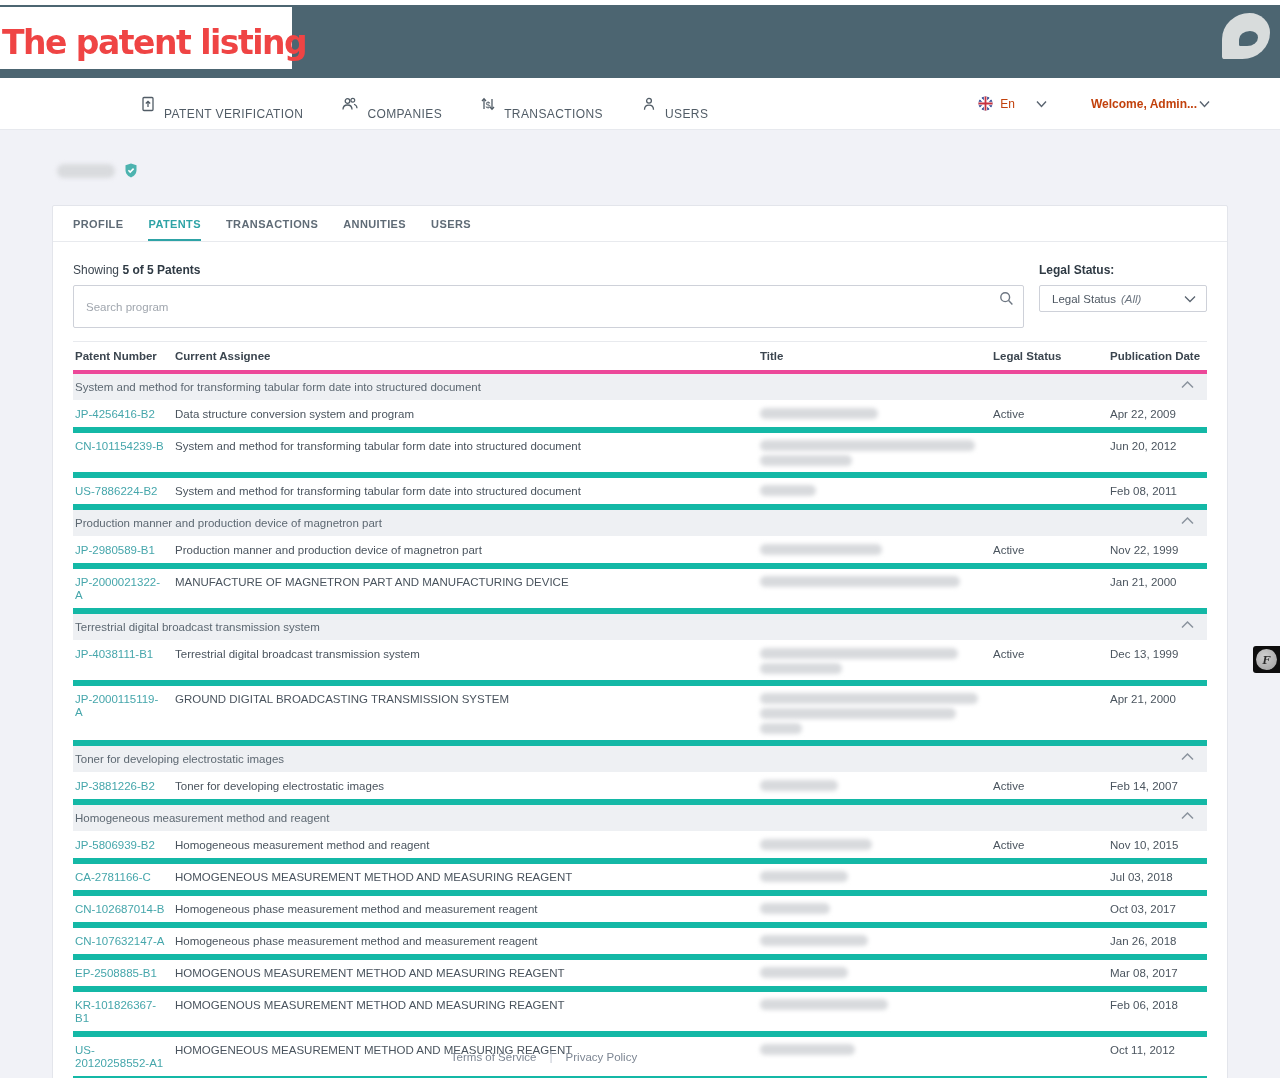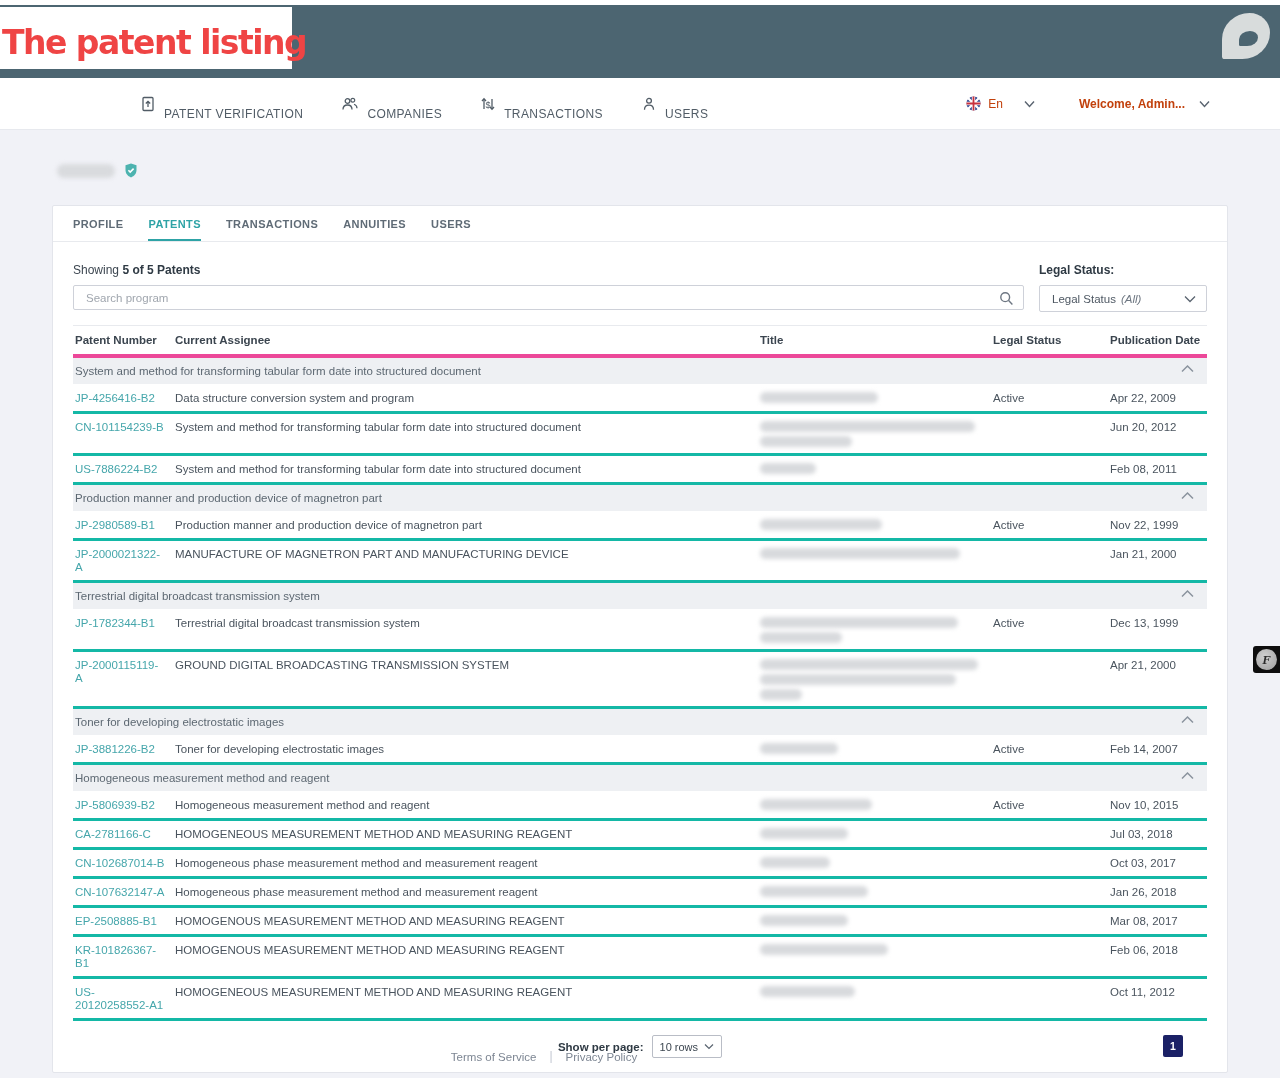--- a/index.html
+++ b/index.html
@@ -17,57 +17,57 @@
 
   
   .navbar { position:absolute; top:78px; left:0; width:1280px; height:52px; background:#ffffff; border-bottom:1px solid #e7e9ee; display:flex; align-items:center; }
   .nav-items { display:flex; align-items:center; margin-left:140px; gap:38px; }
   .nav-item { display:flex; align-items:center; gap:8px; cursor:pointer; }
   .nav-item span.lbl { font-size:12px; font-weight:400; letter-spacing:.4px; color:#515c66;margin-top:20px; }
   .nav-right { margin-left:auto; margin-right:70px; display:flex; align-items:center; gap:44px; }
   .lang { display:flex; align-items:center; gap:7px; cursor:pointer; }
   .lang .lbl, .user-menu .lbl { font-size:12px; color:#c2410c; }
   .lang .chev { margin-left:14px; }
-  .user-menu { display:flex; align-items:center; gap:14px; cursor:pointer; }
+  .user-menu { display:flex; align-items:center; gap:2px; cursor:pointer; }
   .user-menu .lbl { font-weight:600; }
 
   
   .company-row { position:absolute; top:163px; left:57px; display:flex; align-items:center; gap:9px; }
   .company-name-blur { width:58px; height:14px; border-radius:7px; background:#d9dbde; filter:blur(2px); }
 
   
   .card { position:absolute; top:205px; left:52px; width:1176px; background:#ffffff; border:1px solid #e3e5eb; border-radius:2px; }
   .tabs { display:flex; align-items:center; gap:25px; height:36px; padding:0 20px; border-bottom:1px solid #e8eaee; }
   .tab { font-size:11px; font-weight:700; letter-spacing:.4px; color:#5f6b76; height:100%; display:flex; align-items:center; position:relative; cursor:pointer; }
   .tab.active { color:#2ea3a6; }
   .tab.active::after { content:""; position:absolute; left:0; right:0; bottom:0; height:2px; background:#2ea3a6; }
   .content { padding:0 20px 0 20px; }
 
   .filters-row1 { display:flex; margin-top:21px; }
   .showing { flex:1; font-size:12px; color:#3c4650; }
   .showing b { font-weight:700; color:#2f3a44; }
   .legal-label { width:168px; font-size:12px; font-weight:700; color:#2f3a44; }
   .filters-row2 { display:flex; margin-top:8px; }
   .search-box { flex:1; margin-right:15px; position:relative; }
-  .search-box input { width:100%; height:25px; border:1px solid #ced1d9; border-radius:2px; padding:0 30px 0 12px; font-size:11.5px; color:#3c4650; font-family:"Liberation Sans", sans-serif; outline:none; }
+  .search-box input { width:100%; height:43px; border:1px solid #ced1d9; border-radius:2px; padding:0 30px 0 12px; font-size:11.5px; color:#3c4650; font-family:"Liberation Sans", sans-serif; outline:none; }
   .search-box input::placeholder { color:#a0a6ae; }
   .search-icon { position:absolute; right:10px; top:6px; }
   .legal-select { width:168px; height:27px; border:1px solid #ced1d9; border-radius:2px; display:flex; align-items:center; padding:0 10px 0 12px; font-size:11.5px; color:#4e5863; cursor:pointer; }
   .legal-select i { font-style:italic; color:#6d7681; margin-left:5px; }
   .legal-select .chev { margin-left:auto; }
 
   h2.section { margin:27px 0 0 0; font-size:15px; font-weight:700; color:#2f3a44; }
 
   
   .grid-cols { display:grid; grid-template-columns:100px 585px 233px 117px 101px; }
   .thead { margin-top:13px; border-top:1px solid #e8eaee; border-bottom:4px solid #ec4899; }
   .thead > div { font-size:11.5px; font-weight:700; color:#3b454f; padding:8px 8px 8px 2px; }
   .tgroup-header { position:relative; background:#eef0f3; border-bottom:1px solid #ffffff; padding:7px 40px 7px 2px; font-size:11.5px; color:#5d6872; cursor:pointer; }
   .tgroup-header .collapse { position:absolute; right:12px; top:6px; cursor:pointer; }
-  .trow { border-bottom:3px solid #14b8a6; min-height:26px; }
+  .trow { border-bottom:6px solid #14b8a6; min-height:26px; }
   .trow > div { padding:7px 8px 6px 2px; font-size:11.5px; color:#4a545e; line-height:13px; }
   .cell-num a { color:#45a6ab; text-decoration:none; font-size:11.5px; cursor:pointer; }
   .blur-line { height:11px; border-radius:6px; background:#d8dadd; filter:blur(2px); margin:0 0 4px 0; }
   .blur-line:last-child { margin-bottom:0; }
 
   
   .pagination { position:relative; height:51px; display:flex; align-items:center; justify-content:center; gap:8px; }
   .pp-label { font-size:11.5px; font-weight:700; color:#2f3a44; }
   .pp-select { height:23px; border:1px solid #b9bdc6; border-radius:2px; display:flex; align-items:center; gap:6px; padding:0 7px; font-size:11px; color:#3c4650; cursor:pointer; }
   .page-btn { position:absolute; right:24px; top:14px; width:20px; height:22px; background:#1b2166; color:#ffffff; font-size:10.5px; font-weight:700; display:flex; align-items:center; justify-content:center; border-radius:2px; cursor:pointer; }
@@ -287,21 +287,21 @@
             </div>
             <div></div>
             <div>Jan 21, 2000</div>
           </div>
           <div class="tgroup-header"><span>Terrestrial digital broadcast transmission system</span><span class="collapse">
               <svg width="15" height="10" viewBox="0 0 15 10">
                 <polyline points="2,7.5 7.5,2 13,7.5" fill="none" stroke="#8a939e" stroke-width="1.5"></polyline>
               </svg>
             </span></div>
           <div class="trow grid-cols">
-            <div class="cell-num"><a>JP-1782344-B1</a></div>
+            <div class="cell-num"><a>JP-4038111-B1</a></div>
             <div>Terrestrial digital broadcast transmission system</div>
             <div>
               <div class="blur-line" style="width:198px"></div>
               <div class="blur-line" style="width:82px"></div>
             </div>
             <div>Active</div>
             <div>Dec 13, 1999</div>
           </div>
           <div class="trow grid-cols">
             <div class="cell-num"><a>JP-2000115119-A</a></div>

